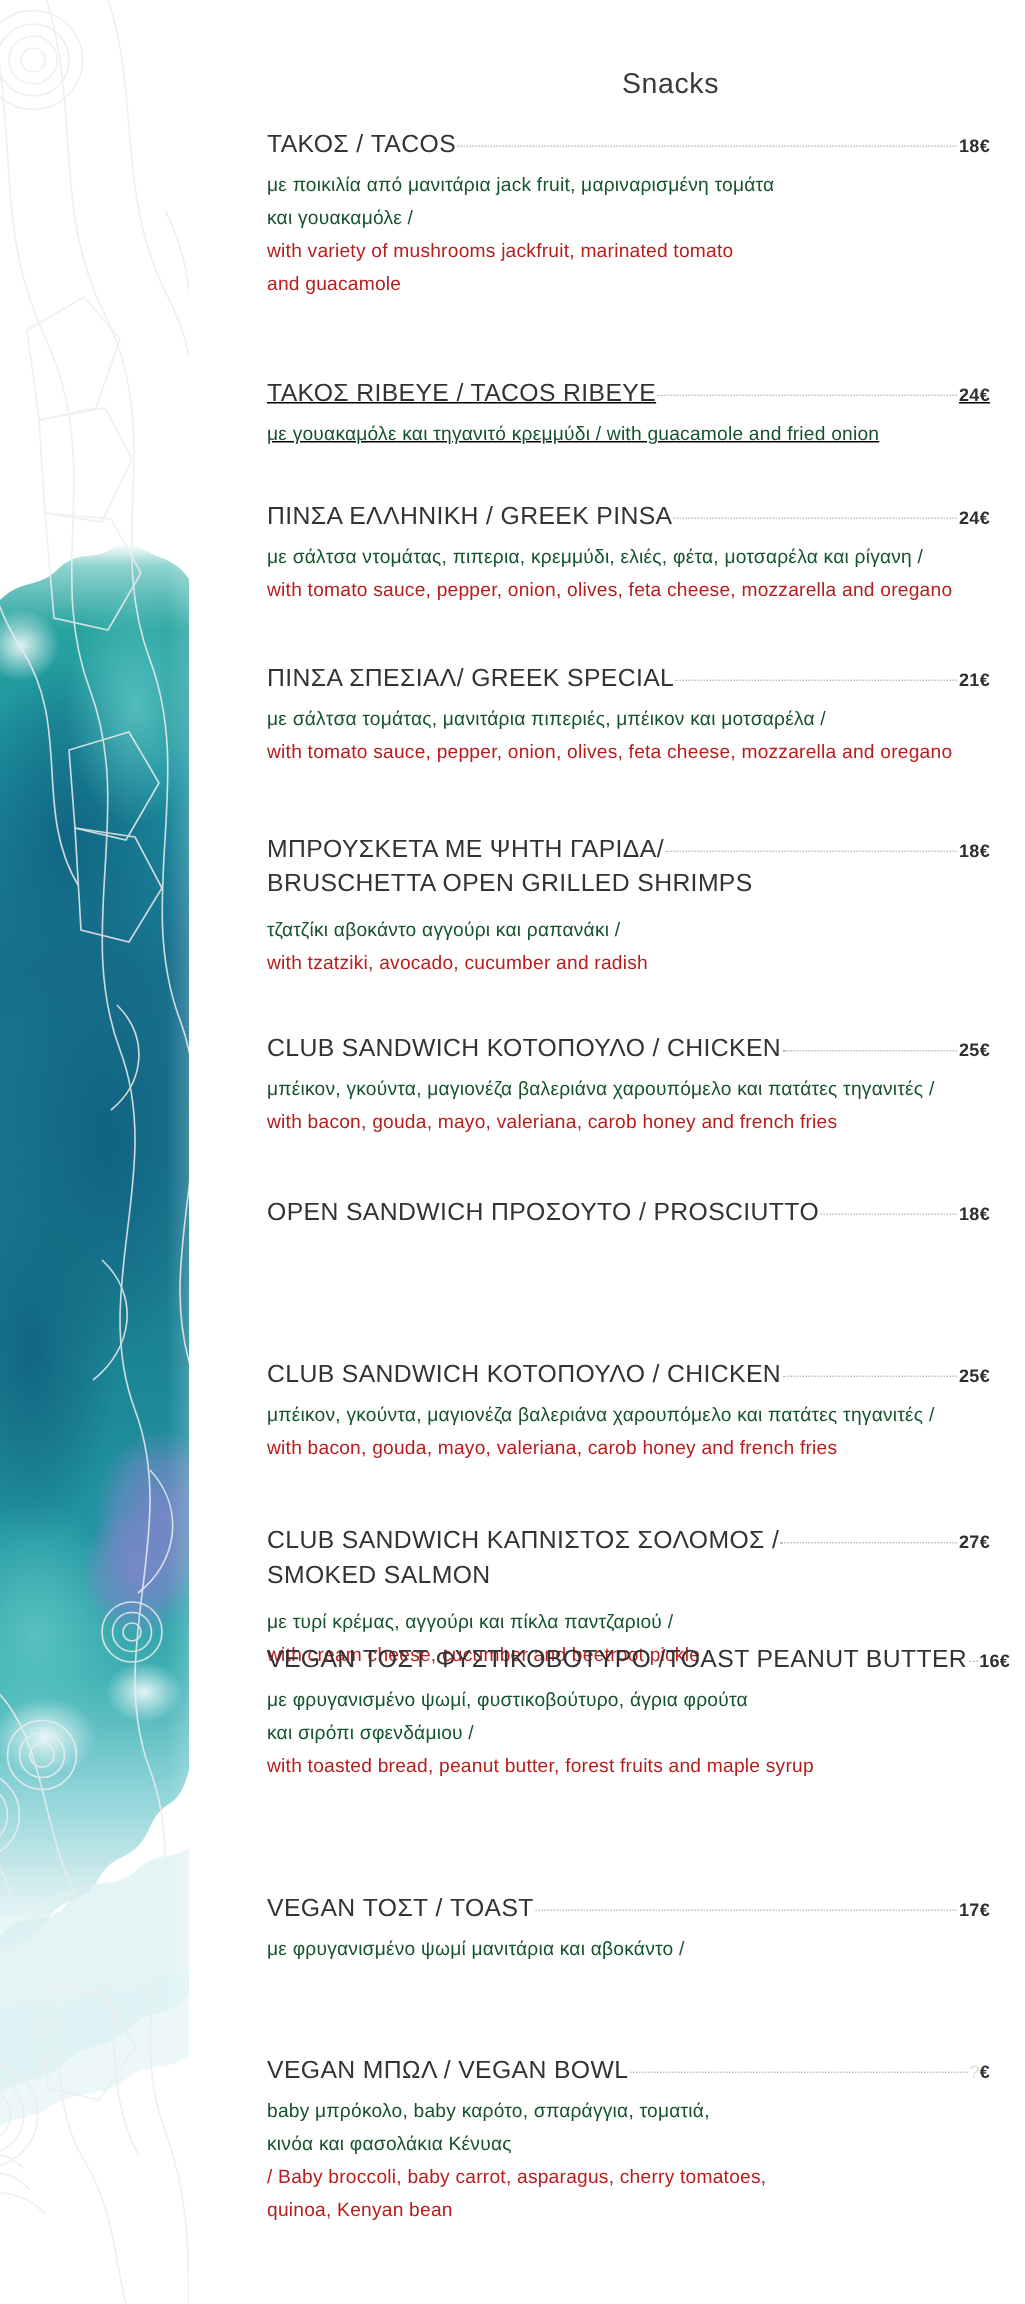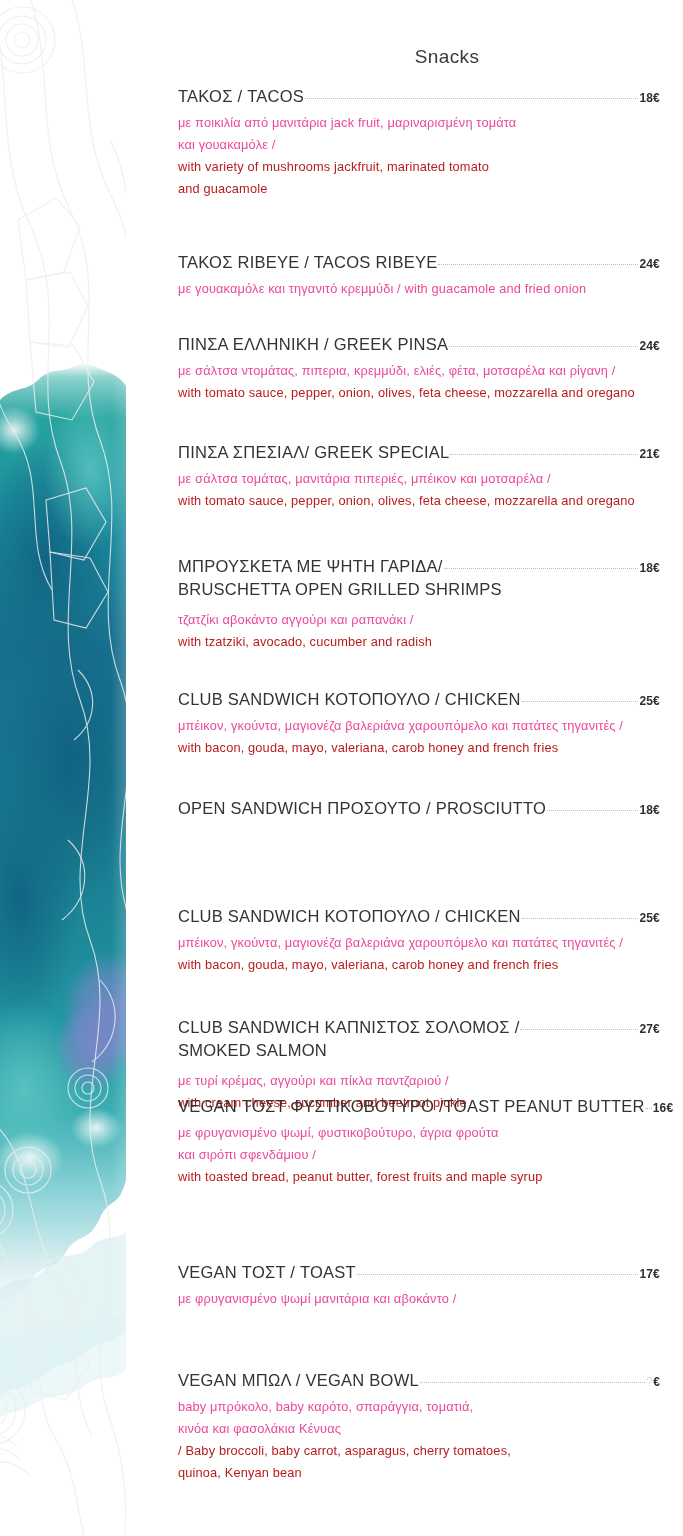--- a/index.html
+++ b/index.html
@@ -52,21 +52,21 @@
   .item-price.unknown-price .qmark{ color:#e8dcc8; font-weight:400; }
 
   .item-subname{
     font-size:16.5px; color:#333333; letter-spacing:.25px;
     line-height:1.62;
   }
   .desc{
     font-size:12.8px; color:#b91c1c; line-height:1.72;
     letter-spacing:.15px; font-weight:400;
   }
-  .desc.greek{ color:#ec4899; }
+  .desc.greek{ color:#14532d; }
 </style>
 </head>
 <body>
 
 <div id="decor-layer">
 
   <svg id="watercolor" viewBox="0 0 126 1536" preserveAspectRatio="none">
     <defs>
       <linearGradient id="wcMain" x1="0" y1="0" x2="0" y2="1">
         <stop offset="0%" stop-color="#ffffff"></stop>
@@ -194,21 +194,21 @@
           <span class="leader"></span>
           <span class="item-price">18€</span>
         </div>
         <div style="margin-top: 6px;">
           <div class="desc greek">με ποικιλία από μανιτάρια jack fruit, μαριναρισμένη τομάτα</div>
           <div class="desc greek">και γουακαμόλε /</div>
           <div class="desc"> with variety of mushrooms jackfruit, marinated tomato</div>
           <div class="desc">and guacamole</div>
         </div>
       </div>
-      <div class="menu-item" style="position: absolute; left: 0px; width: 482px; top: 238px;">
+      <div class="menu-item" style="position: absolute; left: 0px; width: 482px; top: 238px; text-decoration: underline;">
         <div class="item-head">
           <span class="item-name">ΤΑΚΟΣ RIBEYE / TACOS RIBEYE</span>
           <span class="leader"></span>
           <span class="item-price">24€</span>
         </div>
         <div style="margin-top: 6px;">
           <div class="desc greek">με γουακαμόλε και τηγανιτό κρεμμύδι / with guacamole and fried onion</div>
         </div>
       </div>
       <div class="menu-item" style="position: absolute; left: 0px; width: 482px; top: 320px;">

